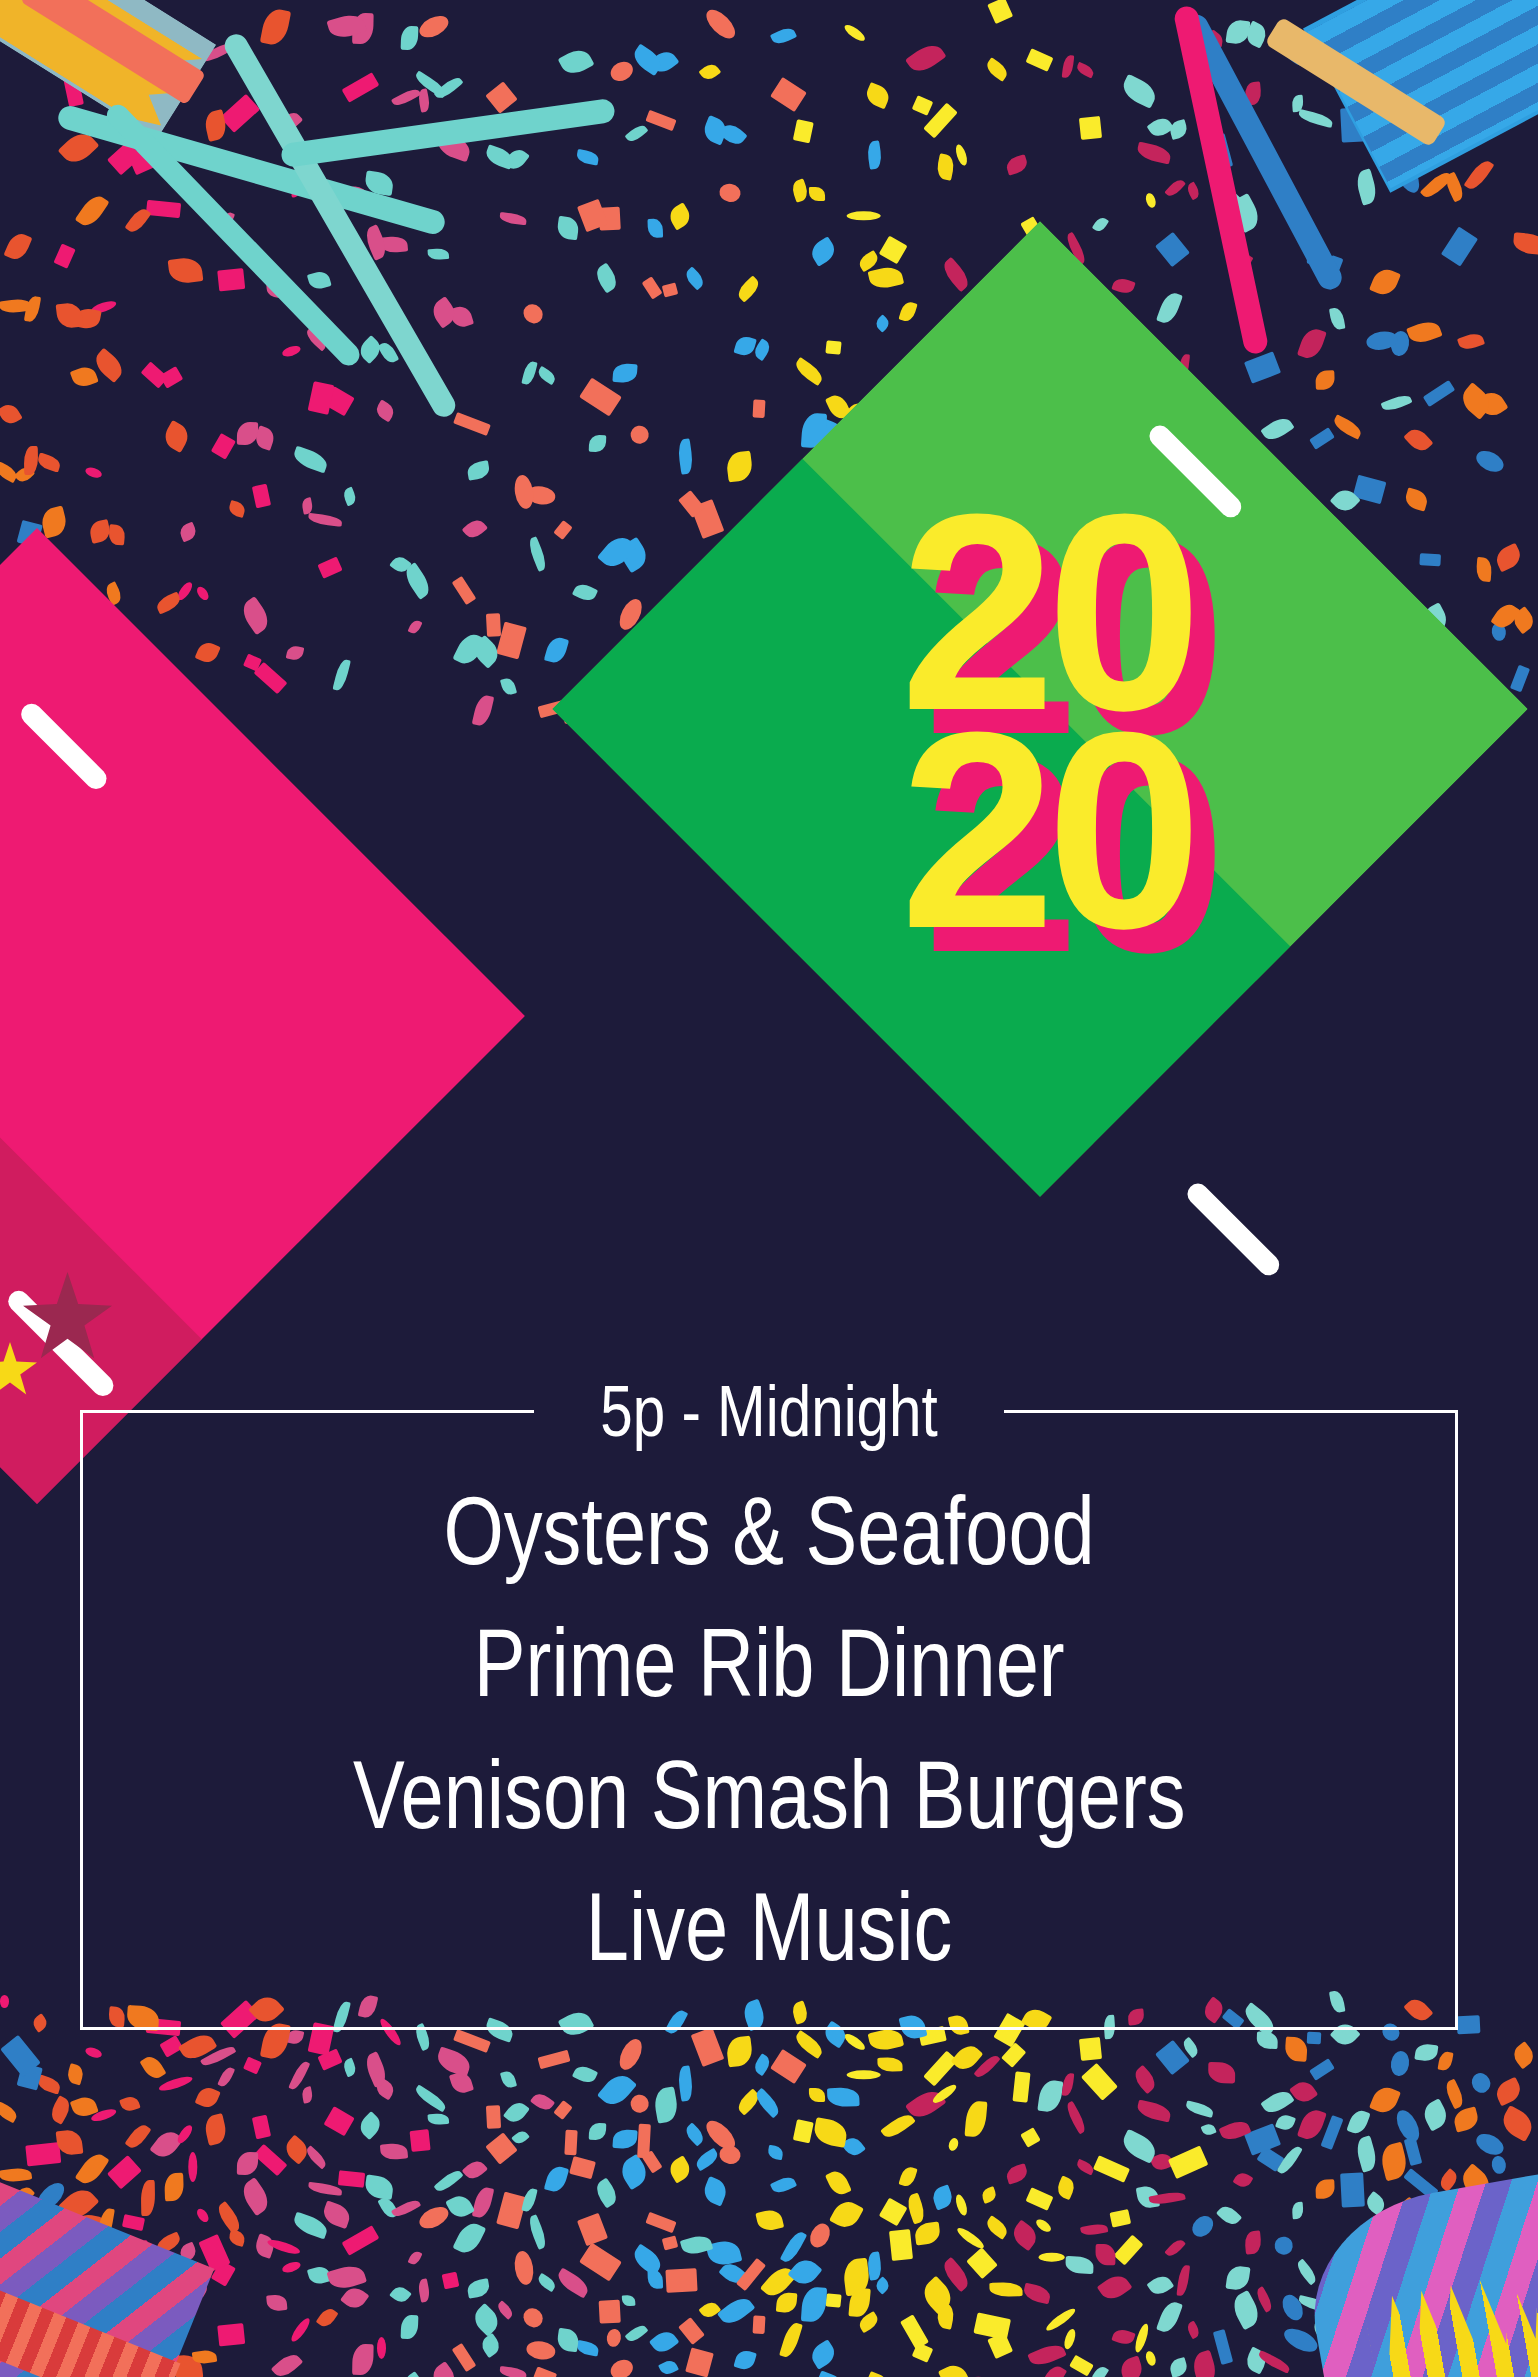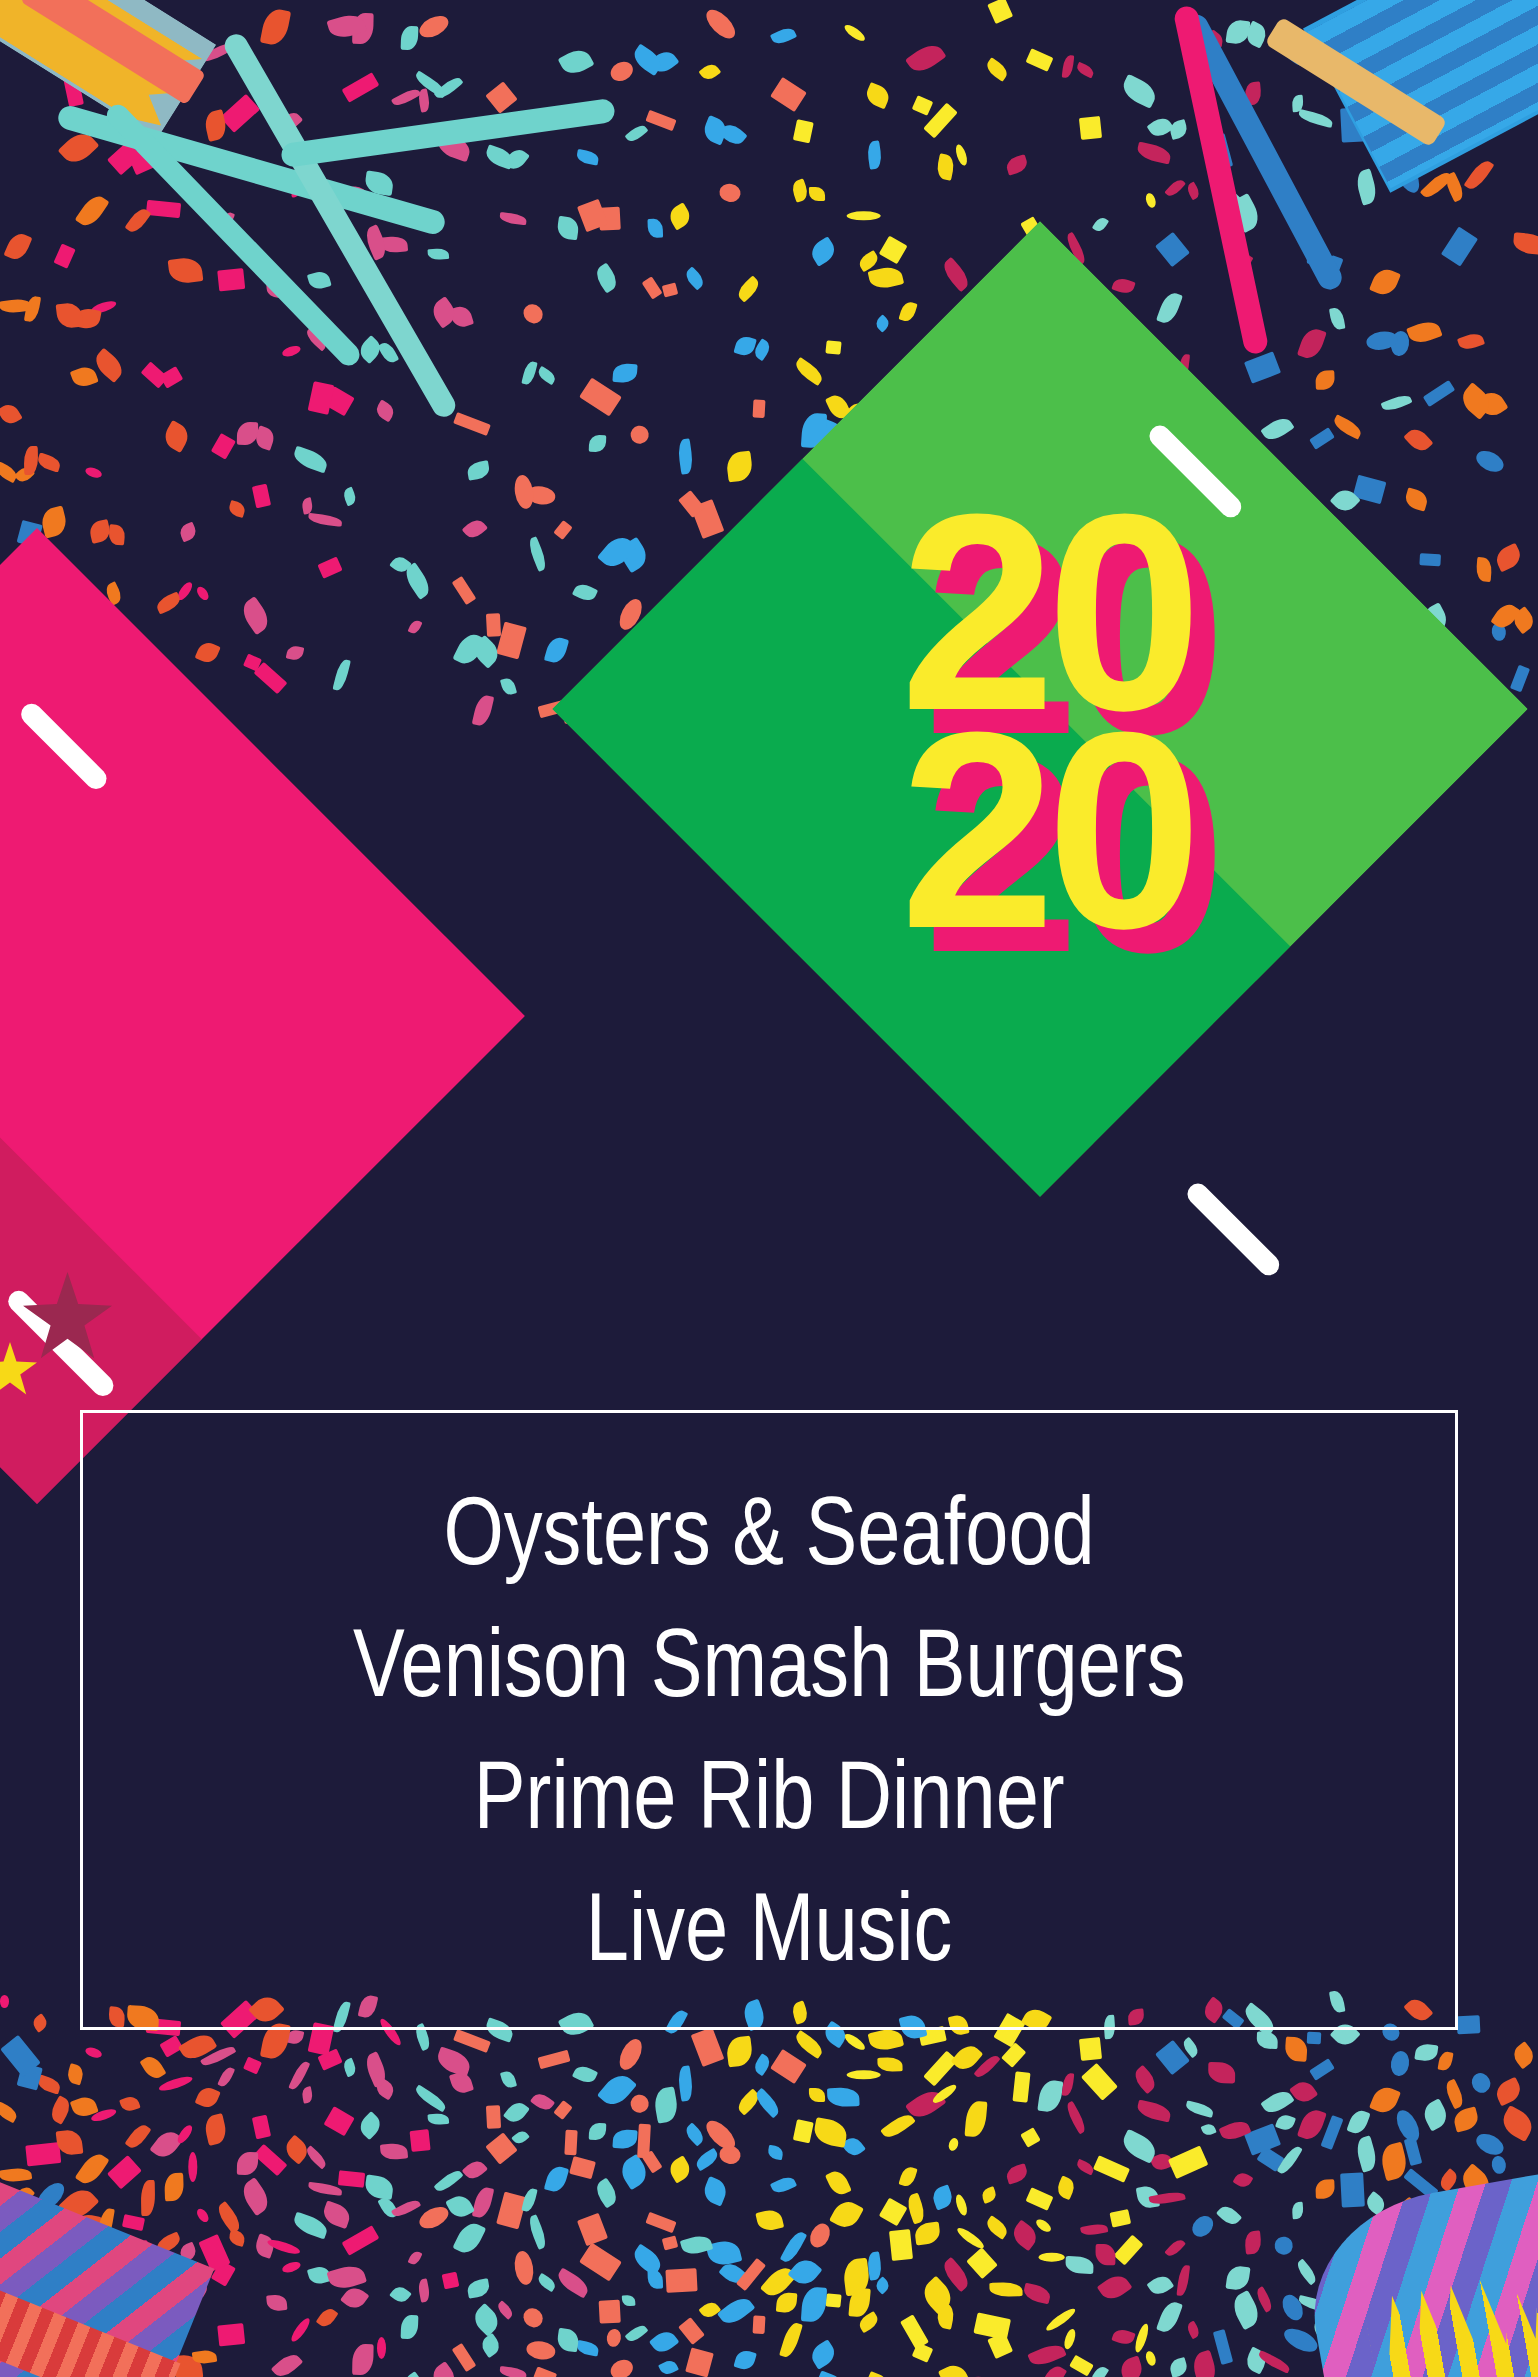--- a/index.html
+++ b/index.html
@@ -619,29 +619,32 @@
   <div class="slash" style="left:1173px;top:1219px;width:121px;height:20.5px;transform:rotate(45deg);"></div>
 
 
   <div class="yearblock">
     <span class="yr">20</span>
     <span class="yr">20</span>
   </div>
 
 
   <div class="infobox">
+    <div class="box-title">
+      <span>5p - Midnight</span>
+    </div>
     <div class="menu">
       <div class="menu-item">
         <span>Oysters &amp; Seafood</span>
       </div>
       <div class="menu-item">
-        <span>Venison Smash Burgers</span>
+        <span>Prime Rib Dinner</span>
       </div>
       <div class="menu-item">
-        <span>Prime Rib Dinner</span>
+        <span>Venison Smash Burgers</span>
       </div>
       <div class="menu-item">
         <span>Live Music</span>
       </div>
     </div>
   </div>
 
   <div class="confetti-layer" id="cf-bottom">
       <i class="cf dot" style="left:0px;top:1995px;width:9.3px;height:13px;background:#ee1a72;transform:rotate(0deg);"></i>
       <i class="cf leaf" style="left:156px;top:2130px;width:21.4px;height:29px;background:#d94f8a;transform:rotate(37deg);"></i>

